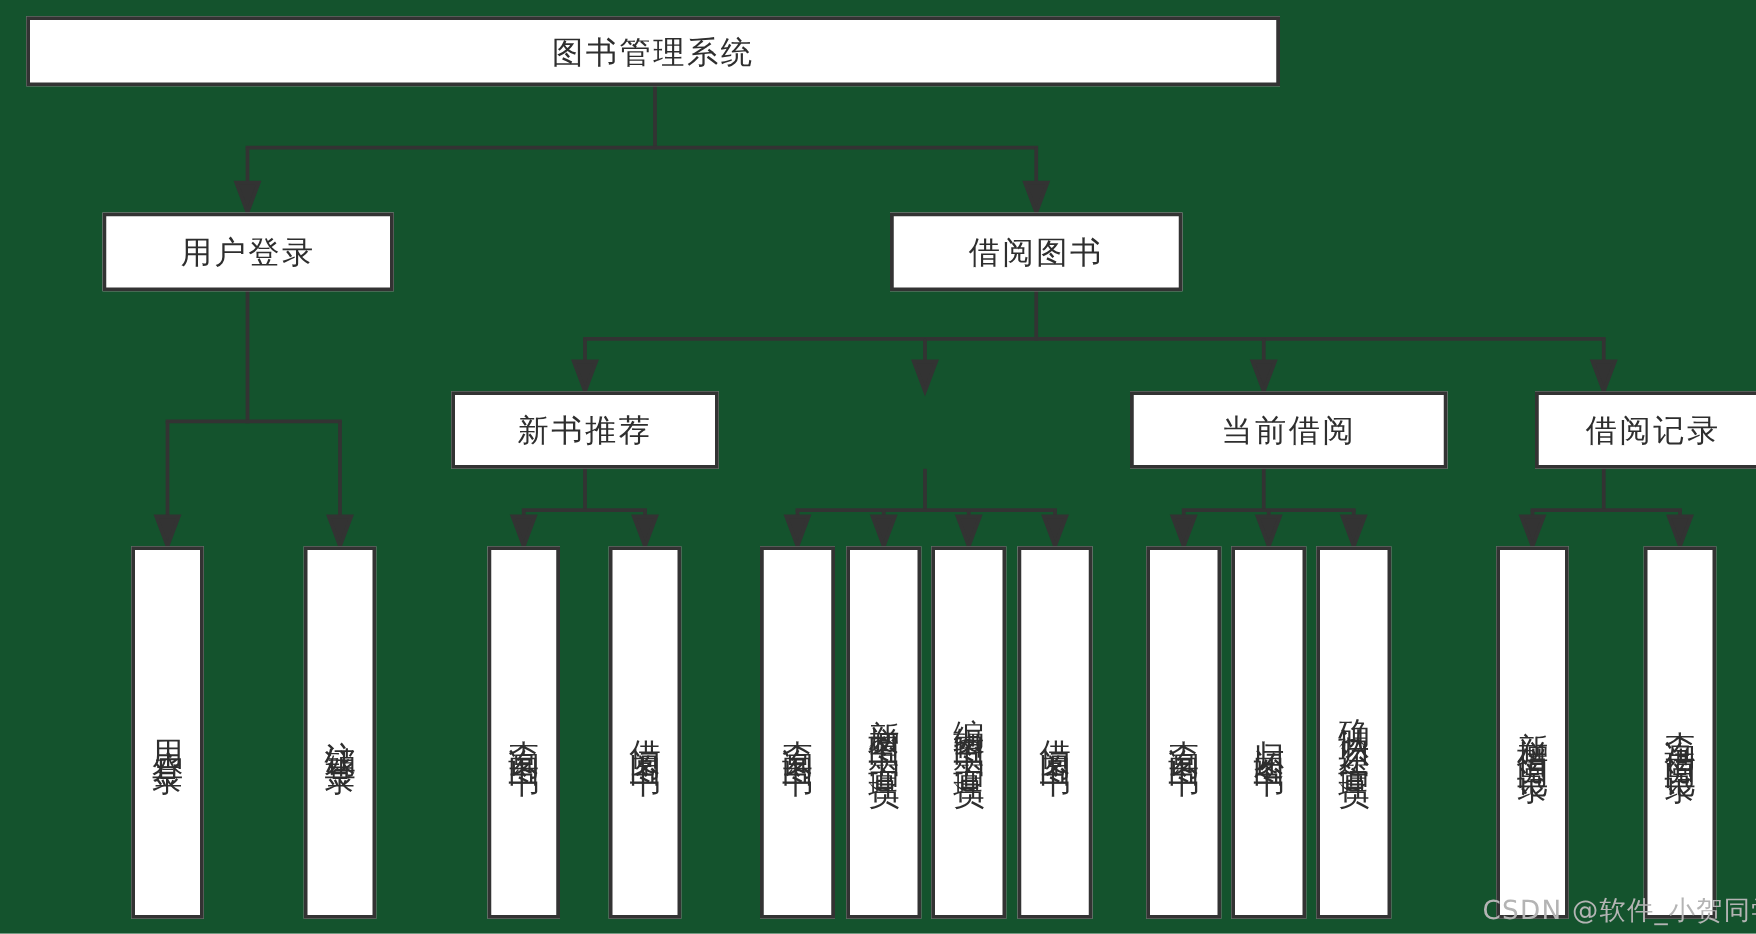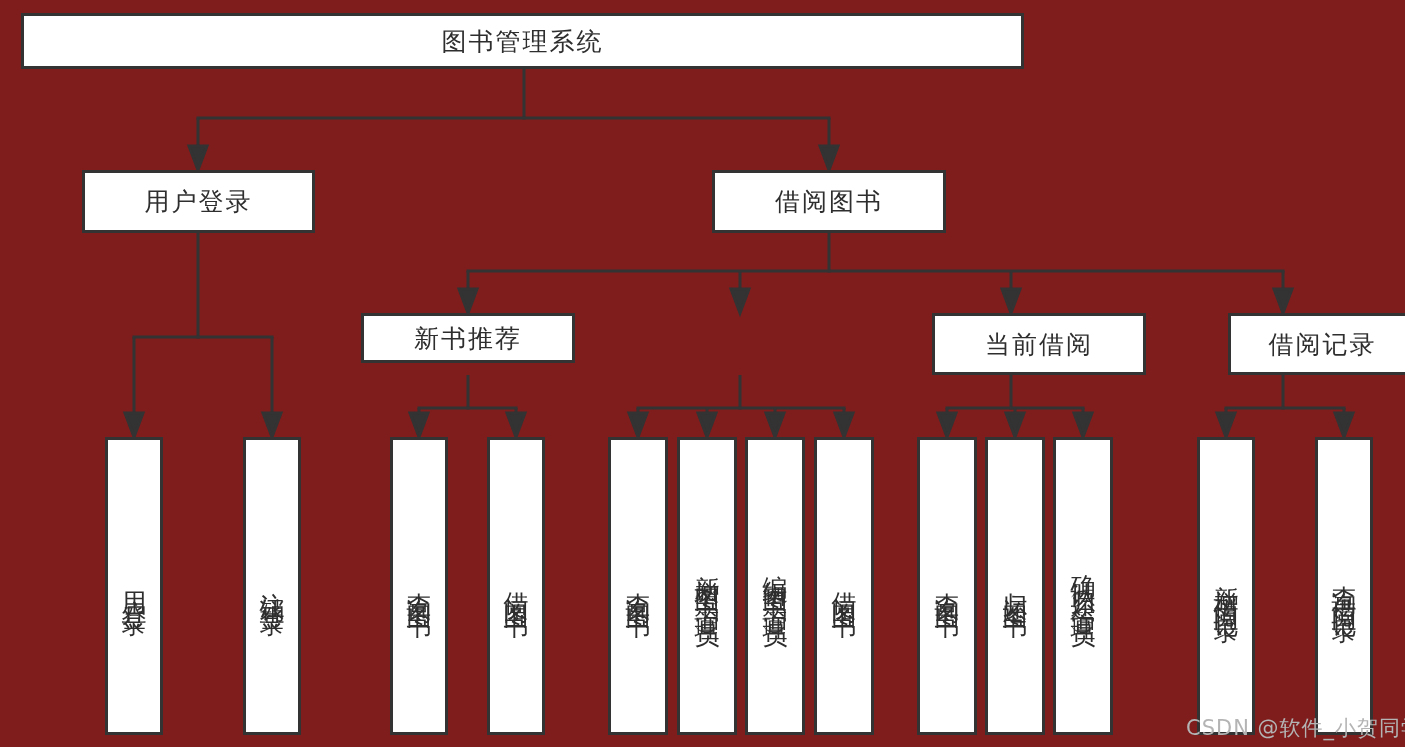--- a/index.html
+++ b/index.html
@@ -1,19 +1,19 @@
 <!DOCTYPE html>
 <html><head>
 <meta charset="utf-8">
 <style>
   html,body{margin:0;padding:0;background:#ffffff;}
   .canvas{
     position:relative;
     width:1405px;height:747px;
-    background:#7f1d1d;
+    background:#14532d;
     font-family:"DejaVu Sans","Liberation Sans",sans-serif;
     overflow:hidden;
   }
   .connectors{position:absolute;left:0;top:0;z-index:1;}
   .box{
     position:absolute;
     box-sizing:border-box;
     background:#ffffff;
     border:3px solid #333333;
     color:#2e2e2e;
@@ -124,22 +124,22 @@
         <polygon points="1335,413 1353,413 1344,437"></polygon>
       </g>
     </g>
   </svg>
 
   <div class="box hbox root">图书管理系统</div>
 
   <div class="box hbox" style="left:82px;top:170px;width:233px;height:63px;">用户登录</div>
   <div class="box hbox" style="left:712px;top:170px;width:234px;height:63px;">借阅图书</div>
 
-  <div class="box hbox" style="left:361px;top:313px;width:214px;height:50px;">新书推荐</div>
-  <div class="box hbox" style="left:932px;top:313px;width:214px;height:62px;">当前借阅</div>
+  <div class="box hbox" style="left:361px;top:313px;width:214px;height:62px;">新书推荐</div>
+  <div class="box hbox" style="left:904px;top:313px;width:254px;height:62px;">当前借阅</div>
   <div class="box hbox" style="left:1228px;top:313px;width:189px;height:62px;">借阅记录</div>
 
   <div class="box vbox" style="left:105px;width:58px;">
     <span class="vtext">用户登录</span>
   </div>
   <div class="box vbox" style="left:243px;width:58px;">
     <span class="vtext">注销登录</span>
   </div>
 
   <div class="box vbox" style="left:390px;width:58px;">

